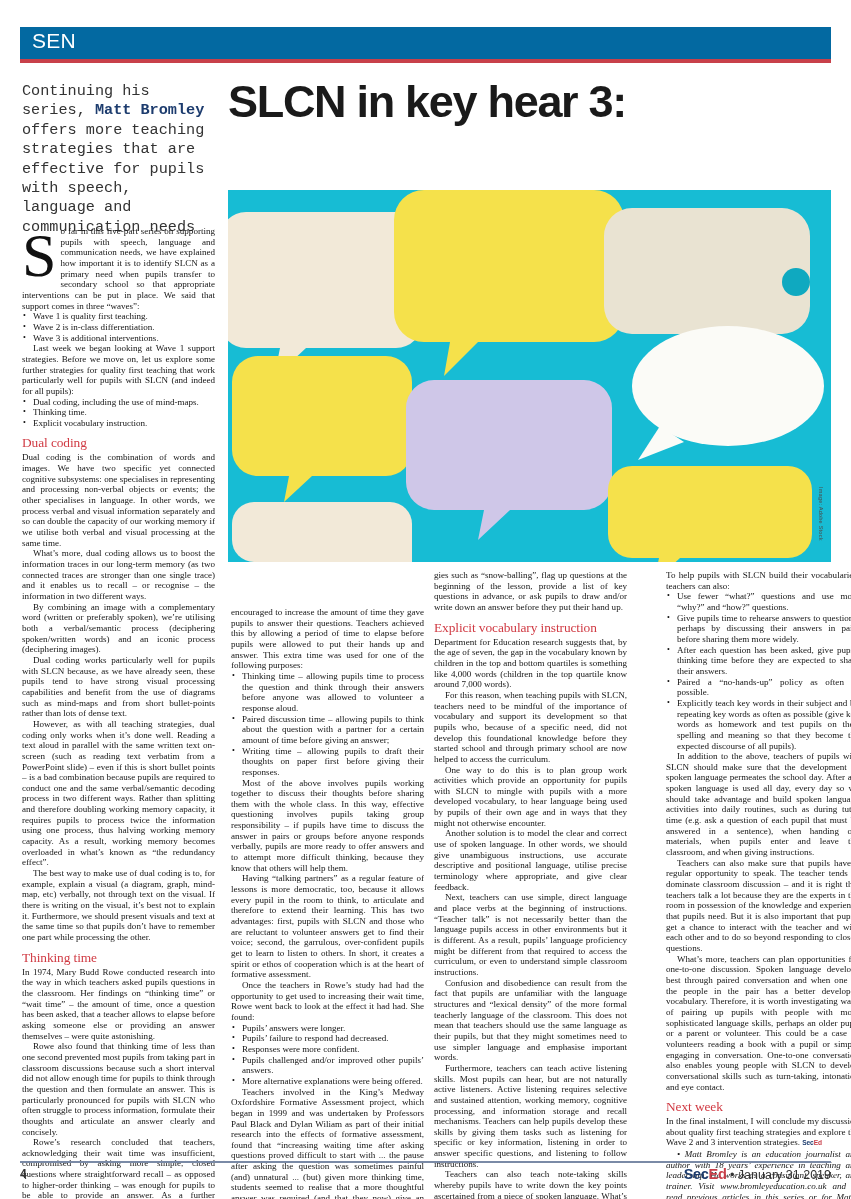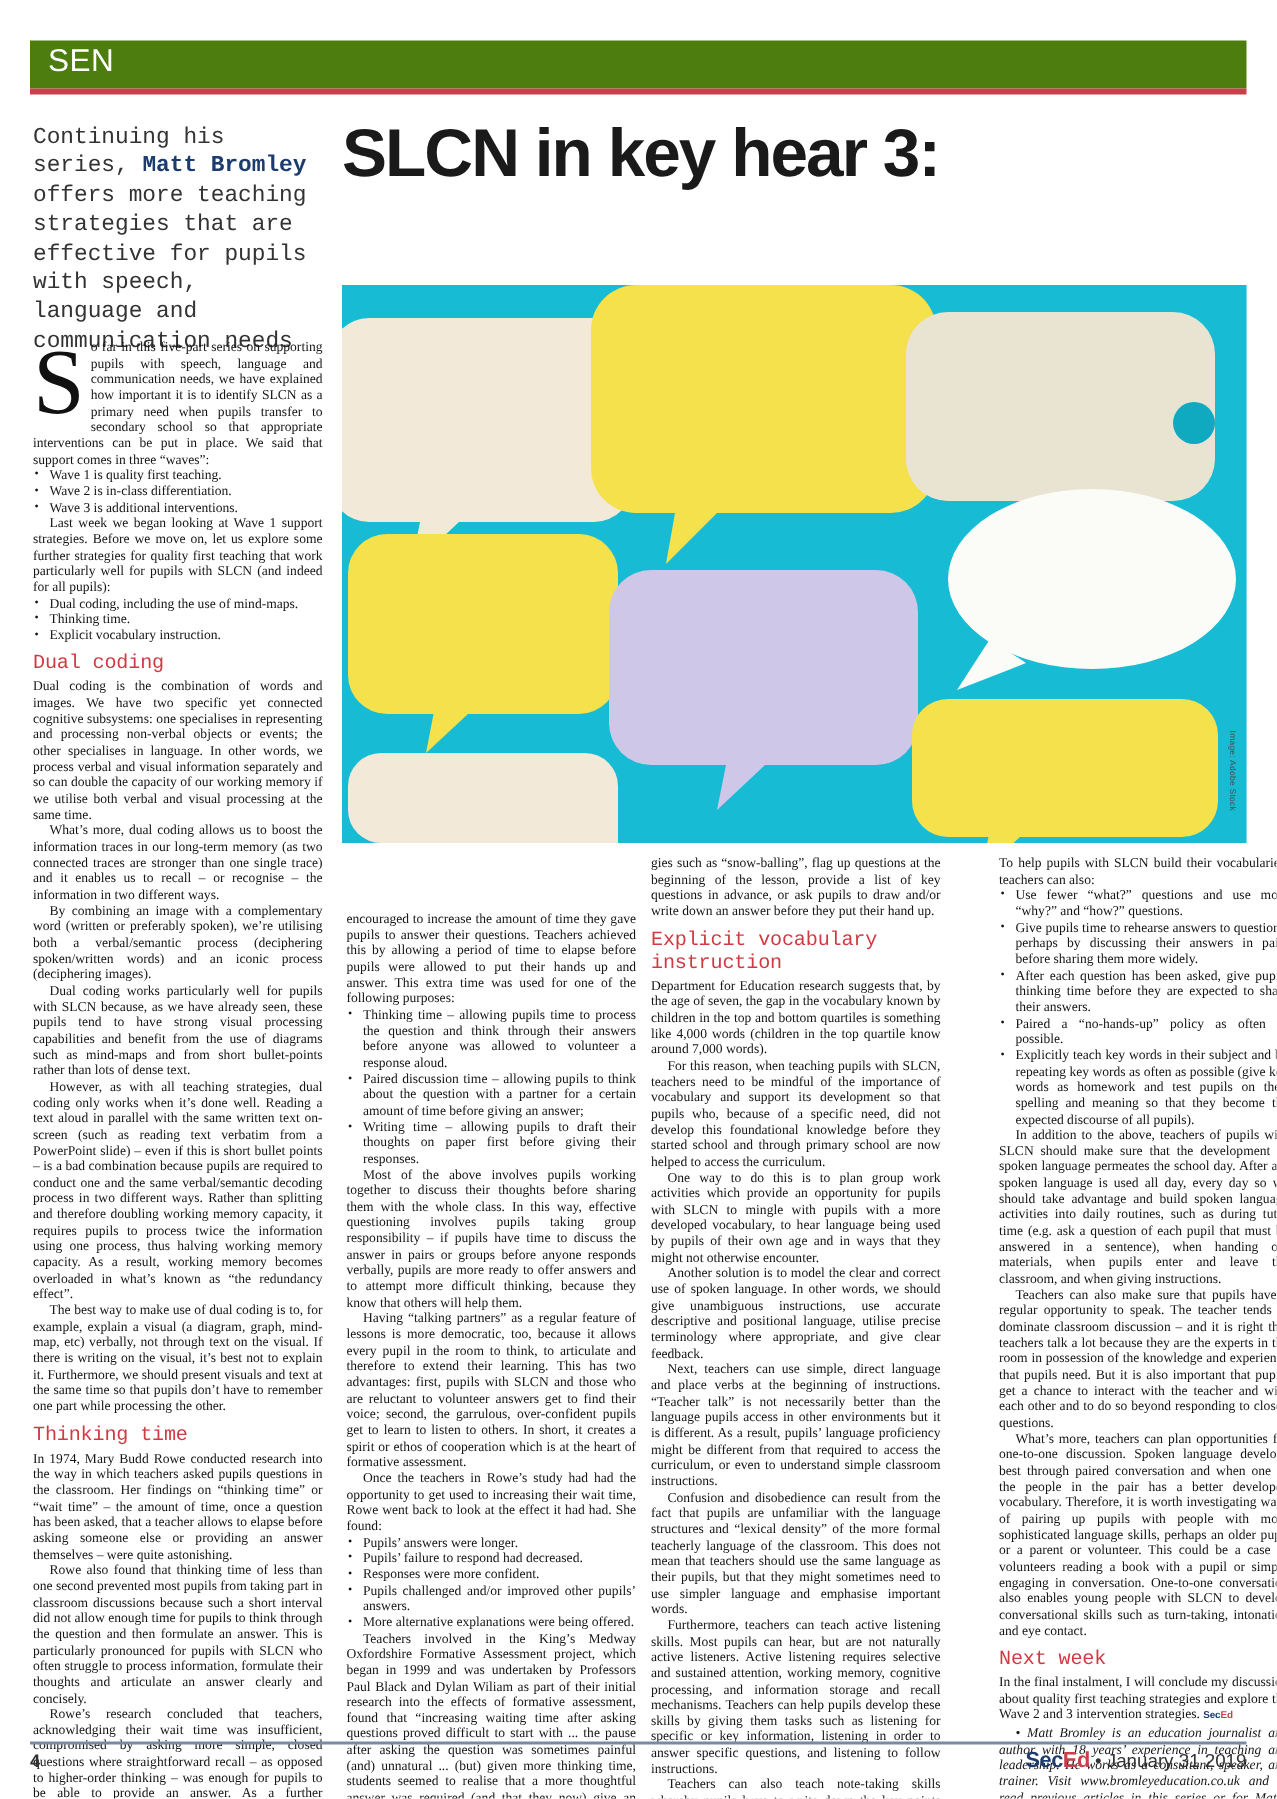--- a/index.html
+++ b/index.html
@@ -6,21 +6,21 @@
   body{
     width:851px;height:1199px;background:#ffffff;
     font-family:"Liberation Serif",serif;
     position:relative;overflow:hidden;
   }
   .page{position:absolute;inset:0;}
 
   
   .section-bar{
     position:absolute;left:20px;top:27px;width:811px;height:32px;
-    background:#4d7c0f;
+    background:#0369a1;
     text-align:center;
   }
   .section-bar .label{
     position:absolute;left:12px;top:2px;
     font-family:"Liberation Sans",sans-serif;
     font-size:21px;color:#ffffff;letter-spacing:.3px;
   }
   .section-rule{
     position:absolute;left:20px;top:59px;width:811px;height:4px;
     background:#c8404a;
@@ -61,21 +61,21 @@
        color:#151515;text-align:justify;}
   .col1{left:22px;top:226px;height:930px;}
   .col2{left:231px;top:570px;height:586px;margin-top:37px;}
   .col3{left:422px;top:570px;height:586px;margin-left:12px;}
   .col4{left:637px;top:570px;height:586px;margin-left:29px;}
 
   .col p{margin:0;text-indent:11px;}
   .col p.noind{text-indent:0;}
   .col h3{
     margin:7px 0 2px 0;
-    font-family:Liberation Mono, monospace;
+    font-family:Liberation Serif, serif;
     font-weight:normal;font-size:13.4px;line-height:15px;
     color:#d03a43;text-align:left;letter-spacing:-.1px;
   }
   .col ul{margin:0;padding:0;list-style:none;}
   .col li{
     position:relative;padding-left:11px;text-align:justify;
   }
   .col li:before{
     content:"\2022";position:absolute;left:1px;top:0;font-size:8px;
   }

